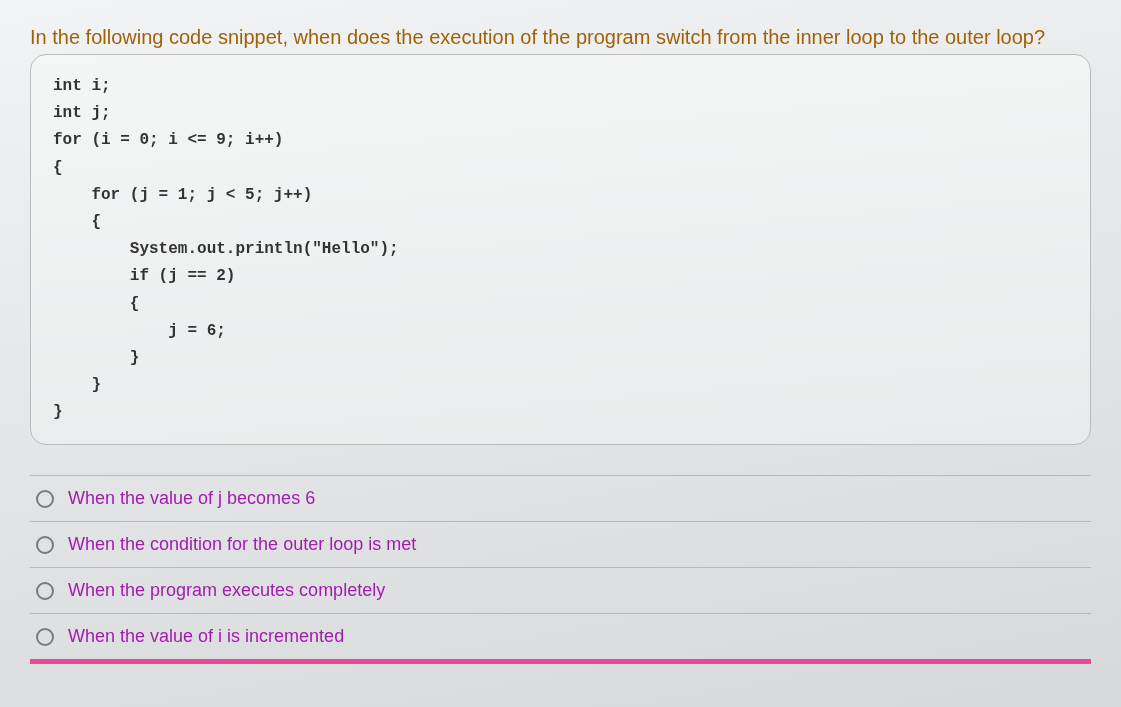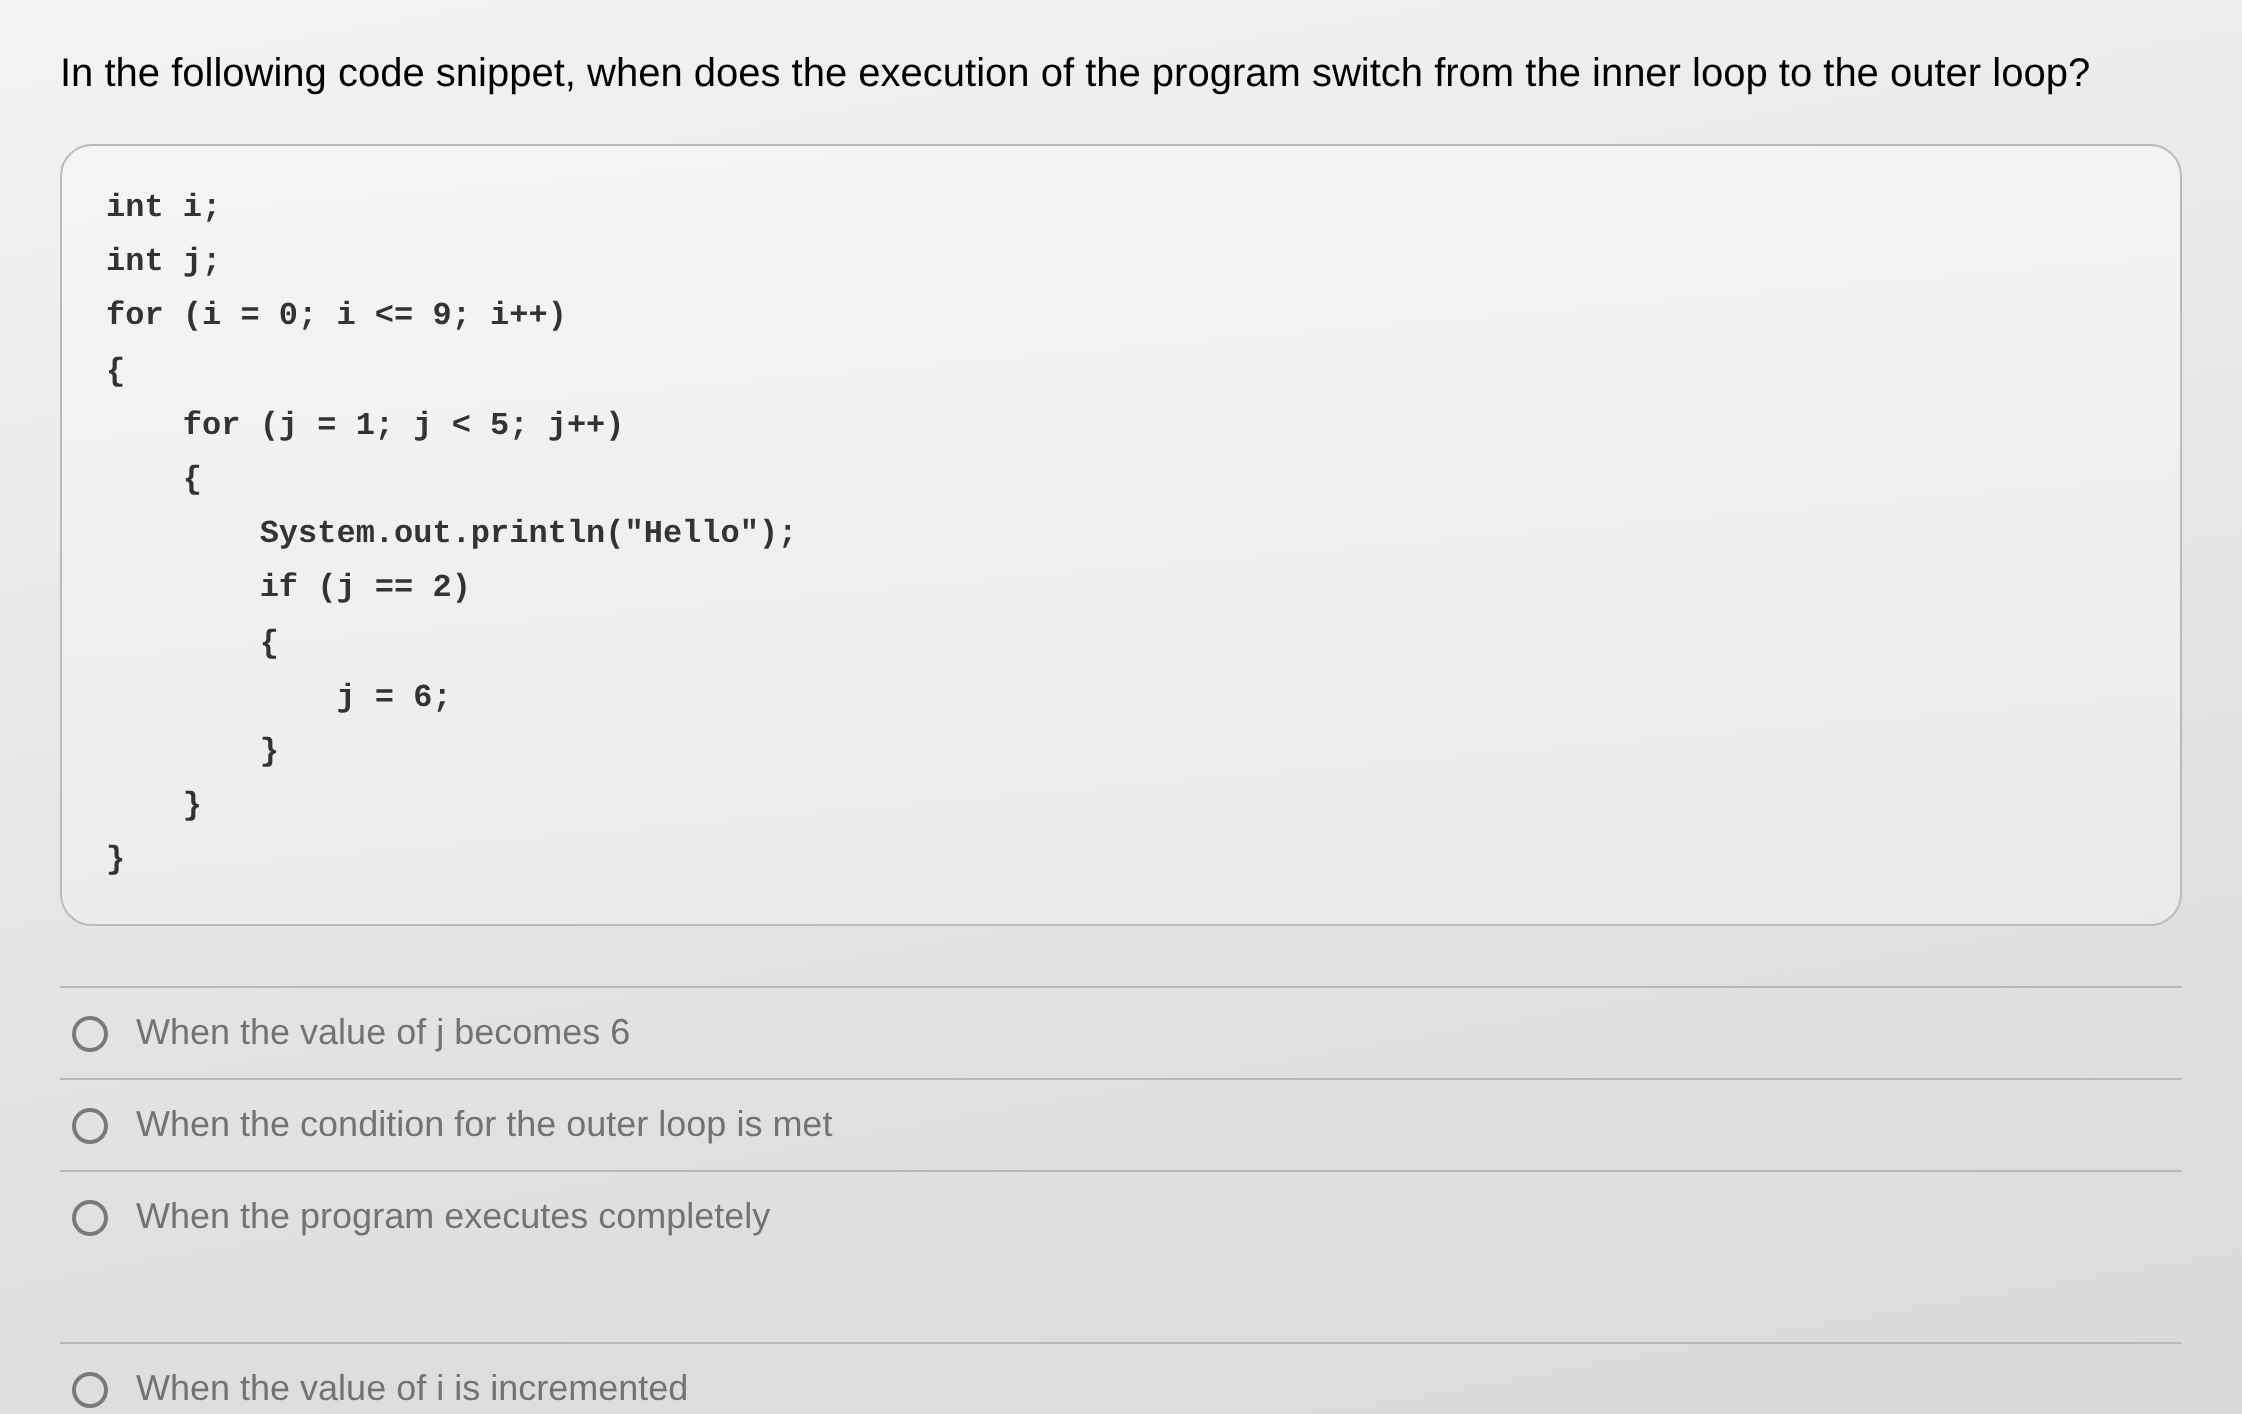--- a/index.html
+++ b/index.html
@@ -8,22 +8,21 @@
     padding: 20px 30px;
     font-family: -apple-system, BlinkMacSystemFont, "Segoe UI", Arial, sans-serif;
     background: linear-gradient(170deg, #f2f3f4 0%, #e4e5e6 50%, #d6d8d9 100%);
     color: #3a3a3a;
     width: 1121px;
     min-height: 707px;
   }
   .question-text {
     font-size: 20px;
     line-height: 1.7;
-    margin-bottom: 18px;
-    color: #000000;
+    color: #a16207;
   }
   .code-box {
     border: 1px solid #bbb;
     border-radius: 16px;
     padding: 18px 22px;
     background: linear-gradient(175deg, #f4f5f5 0%, #e9eaeb 100%);
     font-family: "Courier New", Courier, monospace;
     font-size: 16px;
     font-weight: bold;
     line-height: 1.7;
@@ -32,33 +31,33 @@
     margin-bottom: 30px;
   }
   .options { }
   .option {
     border-top: 1px solid #b8b8b8;
     padding: 12px 6px;
     display: flex;
     align-items: center;
     cursor: pointer;
   }
-  .option:last-child { border-bottom: 2px solid #ec4899; margin-top: 40px; }
+  .option:last-child { border-bottom: 5px solid #ec4899; }
   .radio {
     width: 18px;
     height: 18px;
     border: 2px solid #7a7a7a;
     border-radius: 50%;
     margin-right: 14px;
     flex-shrink: 0;
     background: transparent;
   }
   .option-label {
     font-size: 18px;
-    color: #737373;
+    color: #a21caf;
   }
 </style>
 </head>
 <body>
 
 <div class="question-text">In the following code snippet, when does the execution of the program switch from the inner loop to the outer loop?</div>
 
 <div class="code-box">int i;
 int j;
 for (i = 0; i &lt;= 9; i++)

